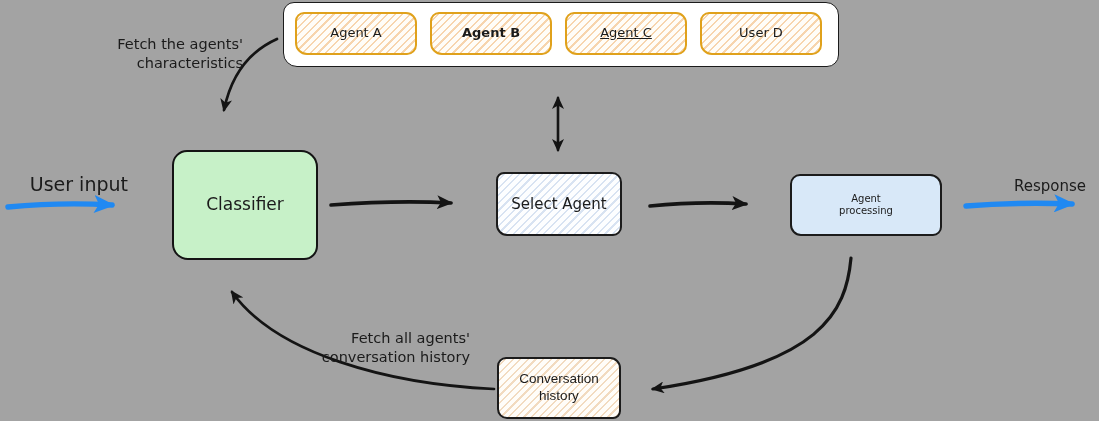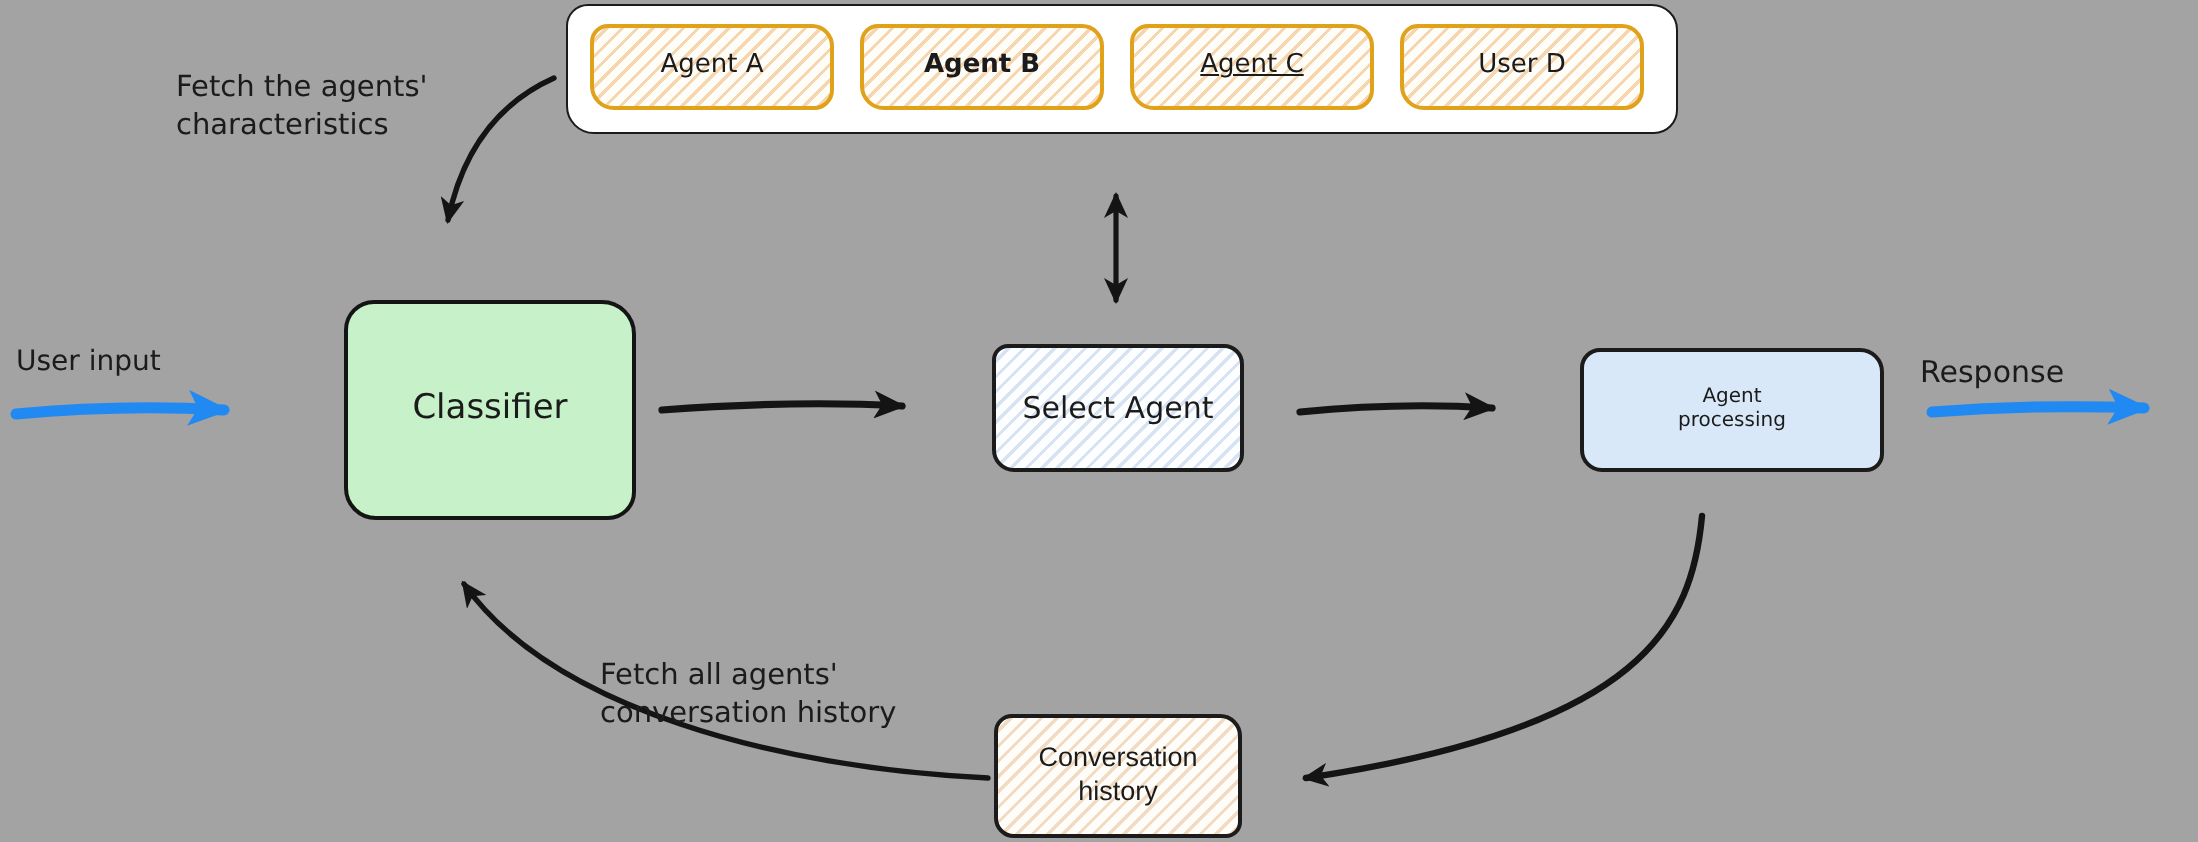--- a/index.html
+++ b/index.html
@@ -26,23 +26,23 @@
     border:2.2px solid #1b1b1b;border-radius:8px 10px 9px 11px;
     background:repeating-linear-gradient(135deg,rgba(0,0,0,0) 0 3.8px,#d8e3f2 3.8px 5.4px),#fdfeff;
     font-size:15px;align-items:center;}
   .agent-processing{left:790px;top:174px;width:152px;height:62px;background:#d8e8f8;
     border:2.2px solid #1b1b1b;border-radius:10px 12px 9px 11px;font-size:10px;}
   .conversation-history{left:497px;top:357px;width:124px;height:62px;
     border:2.2px solid #1b1b1b;border-radius:9px 11px 8px 10px;
     background:repeating-linear-gradient(135deg,rgba(0,0,0,0) 0 3.8px,#f2dbc0 3.8px 5.4px),#fffdf9;
     font-family:"Liberation Sans",sans-serif;font-size:13.5px;}
   
-  .flabel{position:absolute;text-align:left;white-space:pre-line;line-height:1.3;
+  .flabel{position:absolute;text-align:right;white-space:pre-line;line-height:1.3;
     font-size:14.5px;}
-  .lbl-user-input{left:8px;top:172px;width:120px;font-size:14px;}
+  .lbl-user-input{left:8px;top:172px;width:120px;font-size:19px;}
   .lbl-response{left:960px;top:177px;width:126px;font-size:15px;}
   .lbl-fetch-char{left:88px;top:35px;width:155px;}
   .lbl-fetch-hist{left:300px;top:329px;width:170px;}
   .lbl-save-conv{left:698px;top:334px;width:110px;}
 </style>
 </head>
 <body>
 
 <div class="canvas">
 

